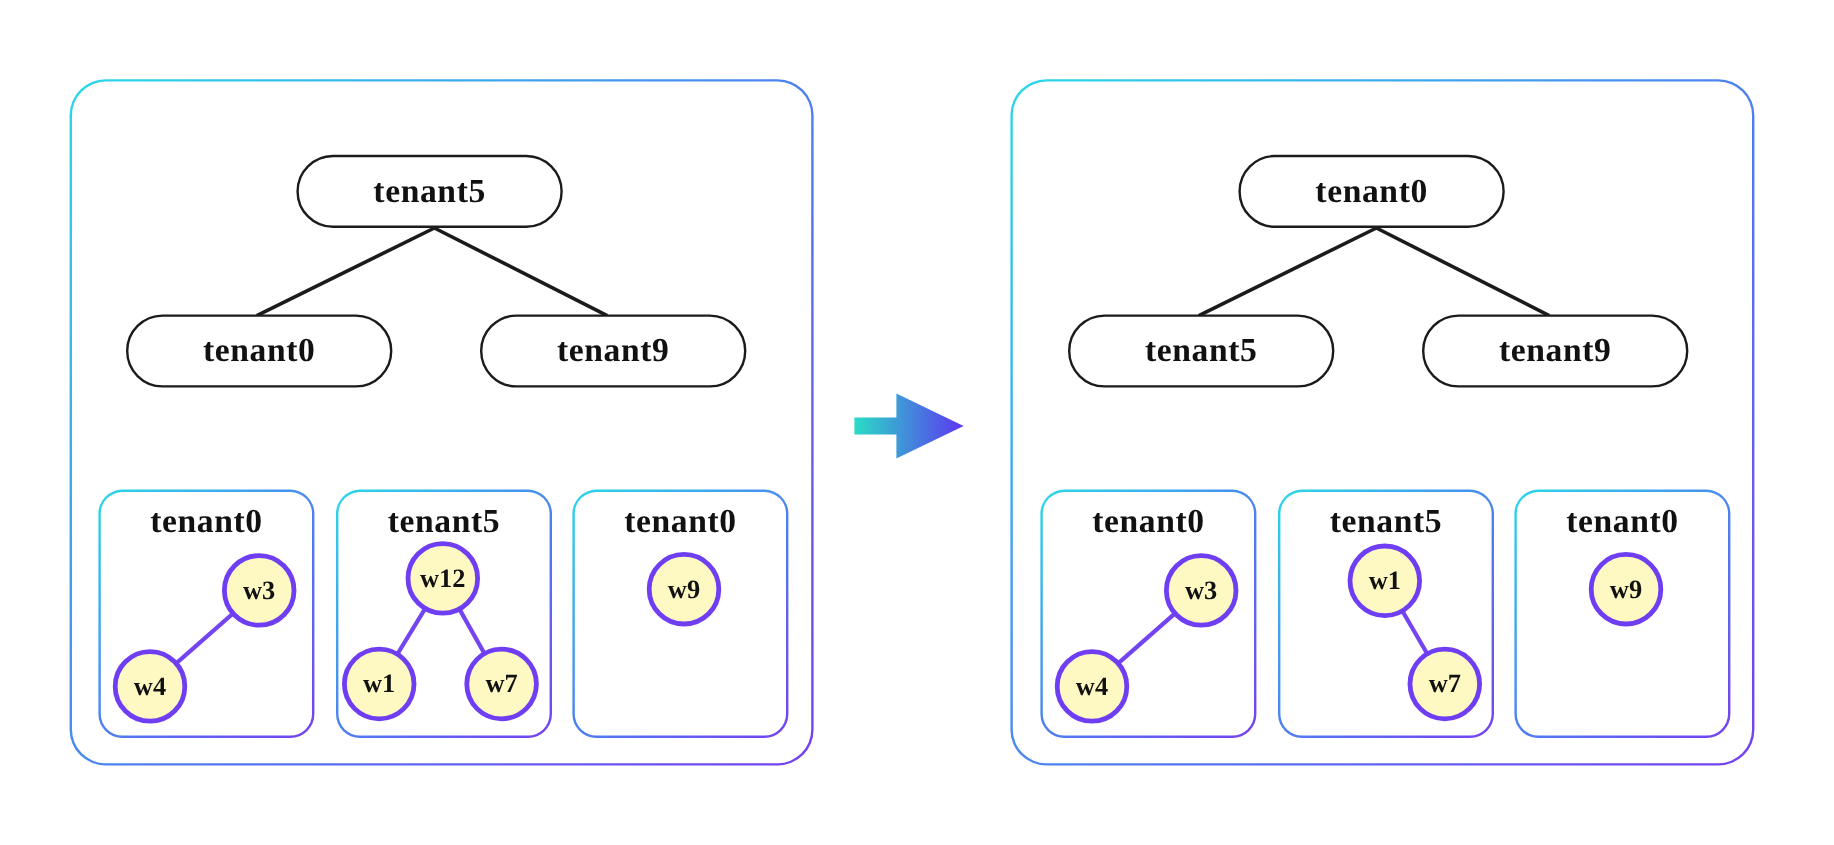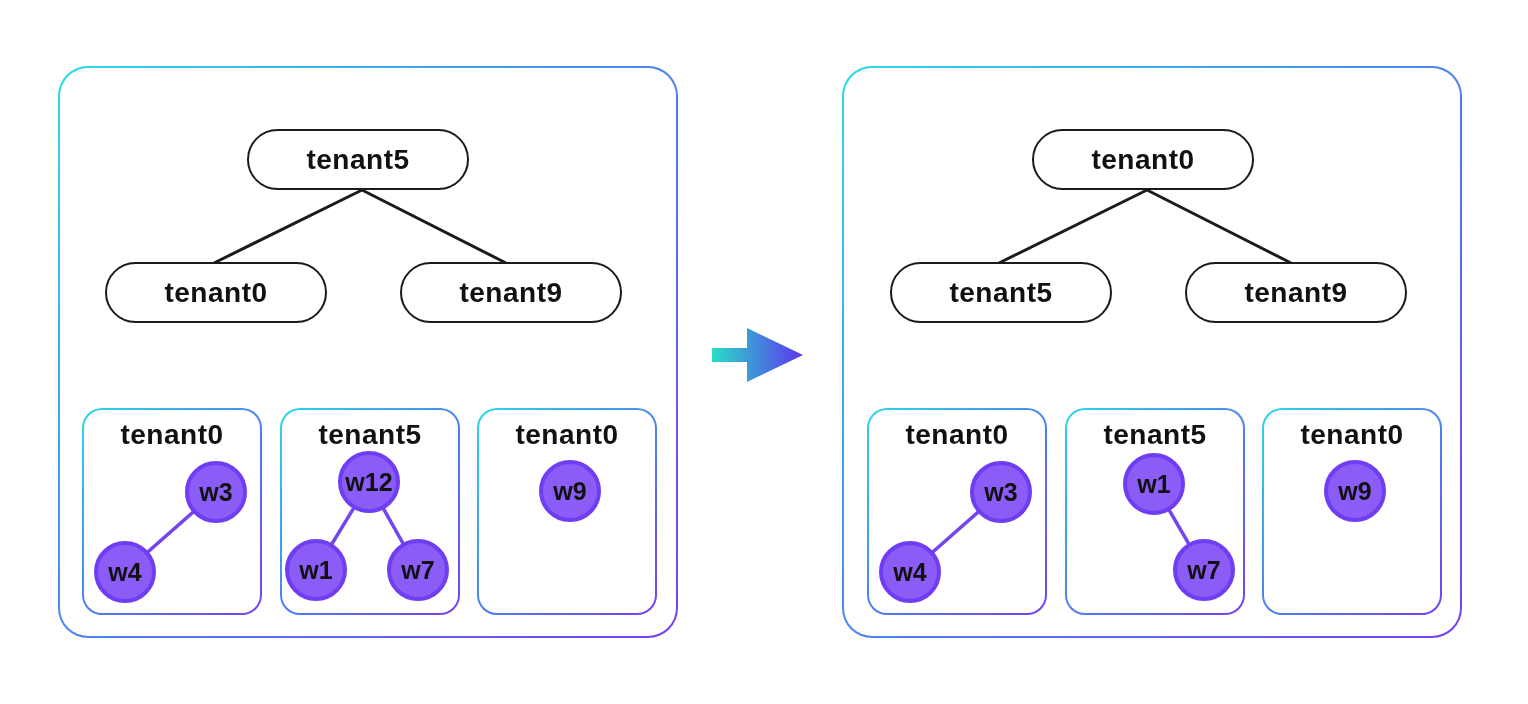--- a/index.html
+++ b/index.html
@@ -1,20 +1,20 @@
 <!DOCTYPE html>
 <html><head>
 <meta charset="utf-8">
 <style>
   html,body{margin:0;padding:0;background:#ffffff;}
   .stage{
     position:relative;
     width:1528px;height:679px;
     background:#ffffff;
-    font-family:Liberation Sans, sans-serif;
+    font-family:Liberation Serif, serif;
     overflow:hidden;
   }
   
   .gpanel{
     position:absolute;
     border-radius:30px;
     background:linear-gradient(135deg,#2bd8e8 0%,#4f7cf0 55%,#7640f0 100%);
     z-index:1;
   }
   .gpanel::before{
@@ -46,23 +46,23 @@
     font-size:28px;font-weight:bold;color:#111111;
     letter-spacing:0.5px;
     z-index:4;
   }
   .worker{
     position:absolute;
     width:62px;height:62px;
     box-sizing:border-box;
     border:4px solid #6f3ef3;
     border-radius:50%;
-    background:#8b5cf6;
+    background:#fef9c3;
     display:flex;align-items:center;justify-content:center;
-    font-size:25px;font-weight:bold;color:#111111;
+    font-size:22px;font-weight:bold;color:#111111;
     z-index:4;
   }
   .boxlabel{
     position:absolute;
     width:180px;top:419px;height:30px;
     text-align:center;
     font-size:28px;font-weight:bold;color:#111111;
     letter-spacing:0.5px;
     z-index:4;
   }

